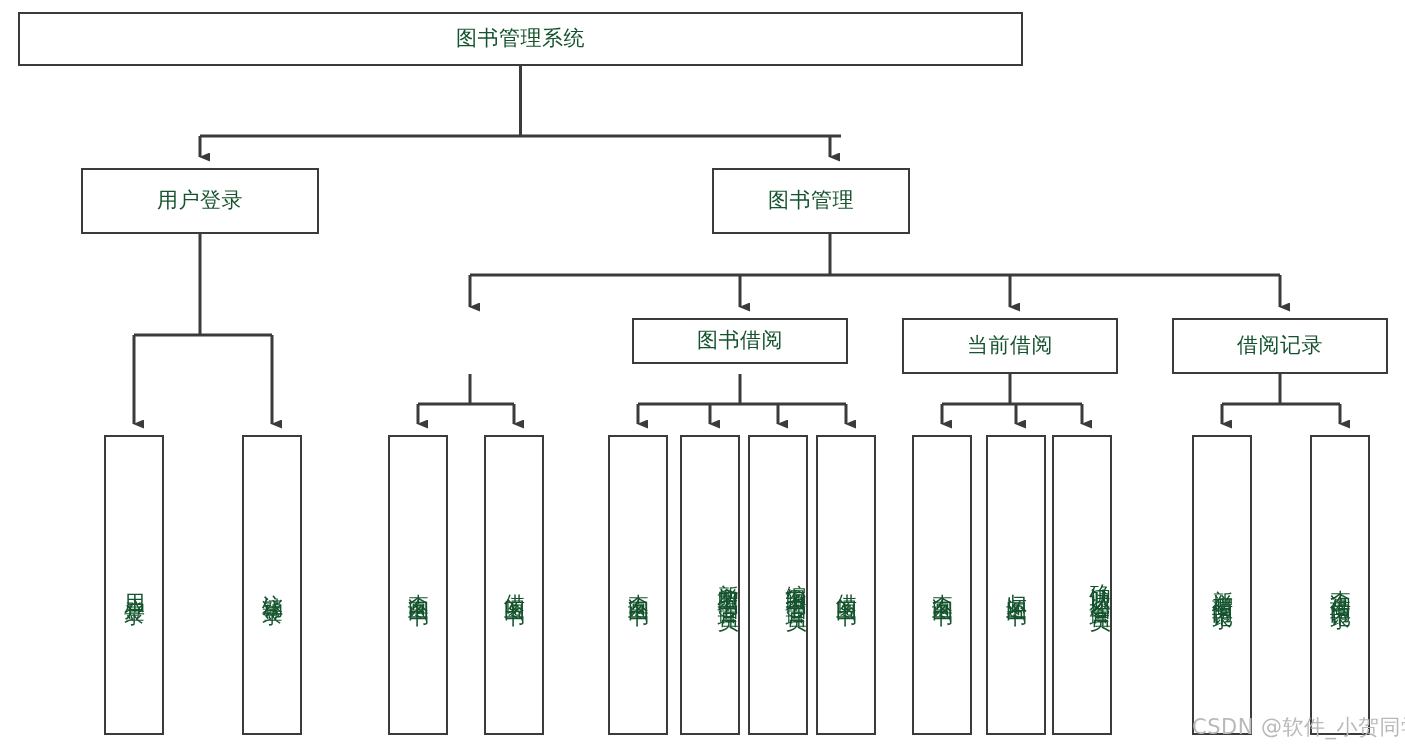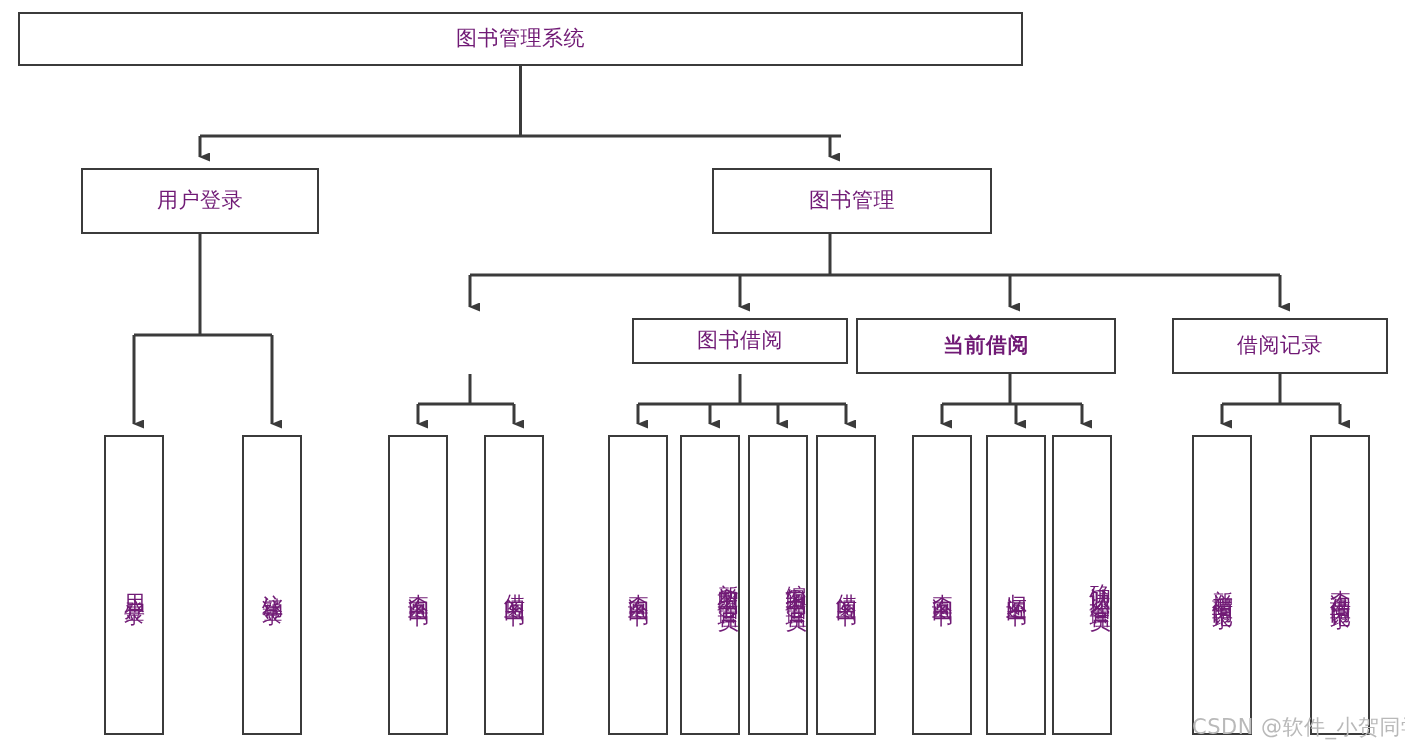--- a/index.html
+++ b/index.html
@@ -21,21 +21,21 @@
     top: 0;
     width: 1405px;
     height: 747px;
     pointer-events: none;
   }
   .node {
     position: absolute;
     box-sizing: border-box;
     border: 2px solid #3b3b3b;
     background: #ffffff;
-    color: #701a75;
+    color: #14532d;
     display: flex;
     align-items: center;
     justify-content: center;
     text-align: center;
   }
   .node.horiz {
     font-size: 21px;
     letter-spacing: 0.5px;
     line-height: 1.1;
   }
@@ -121,28 +121,28 @@
     </g>
   </svg>
 
   <div class="node horiz" style="left:18px; top:12px; width:1005px; height:54px;">
     <span class="node-label">图书管理系统</span>
   </div>
 
   <div class="node horiz" style="left:81px; top:168px; width:238px; height:66px;">
     <span class="node-label">用户登录</span>
   </div>
-  <div class="node horiz" style="left:712px; top:168px; width:280px; height:66px;">
+  <div class="node horiz" style="left:712px; top:168px; width:198px; height:66px;">
     <span class="node-label">图书管理</span>
   </div>
 
   <div class="node horiz" style="left:632px; top:318px; width:216px; height:46px;">
     <span class="node-label">图书借阅</span>
   </div>
-  <div class="node horiz" style="left:856px; top:318px; width:260px; height:56px;font-weight:bold;">
+  <div class="node horiz" style="left:902px; top:318px; width:216px; height:56px;">
     <span class="node-label">当前借阅</span>
   </div>
   <div class="node horiz" style="left:1172px; top:318px; width:216px; height:56px;align-items:center;">
     <span class="node-label">借阅记录</span>
   </div>
 
   <div class="node vert pushdown" style="left:104px; top:435px; width:60px; height:300px;">
     <span class="node-label">用户登录</span>
   </div>
   <div class="node vert pushdown" style="left:242px; top:435px; width:60px; height:300px;">

